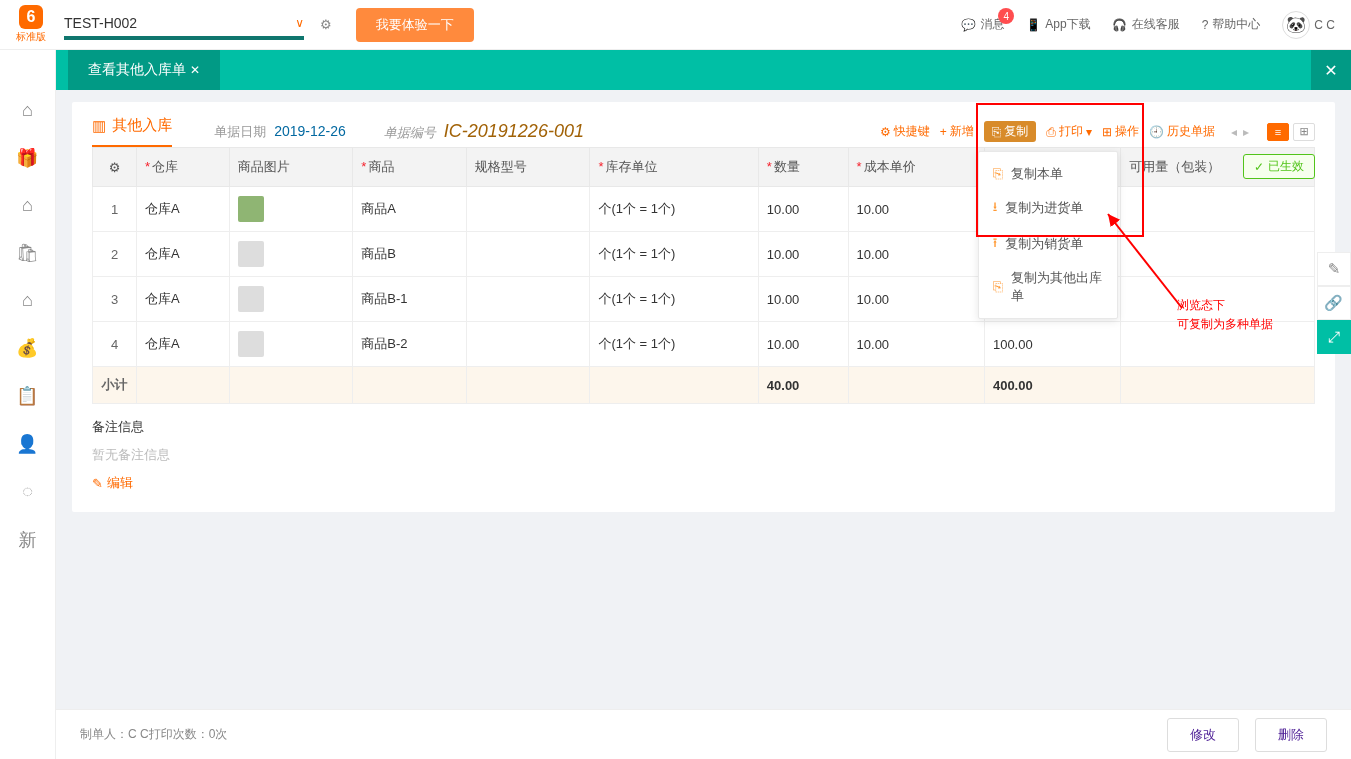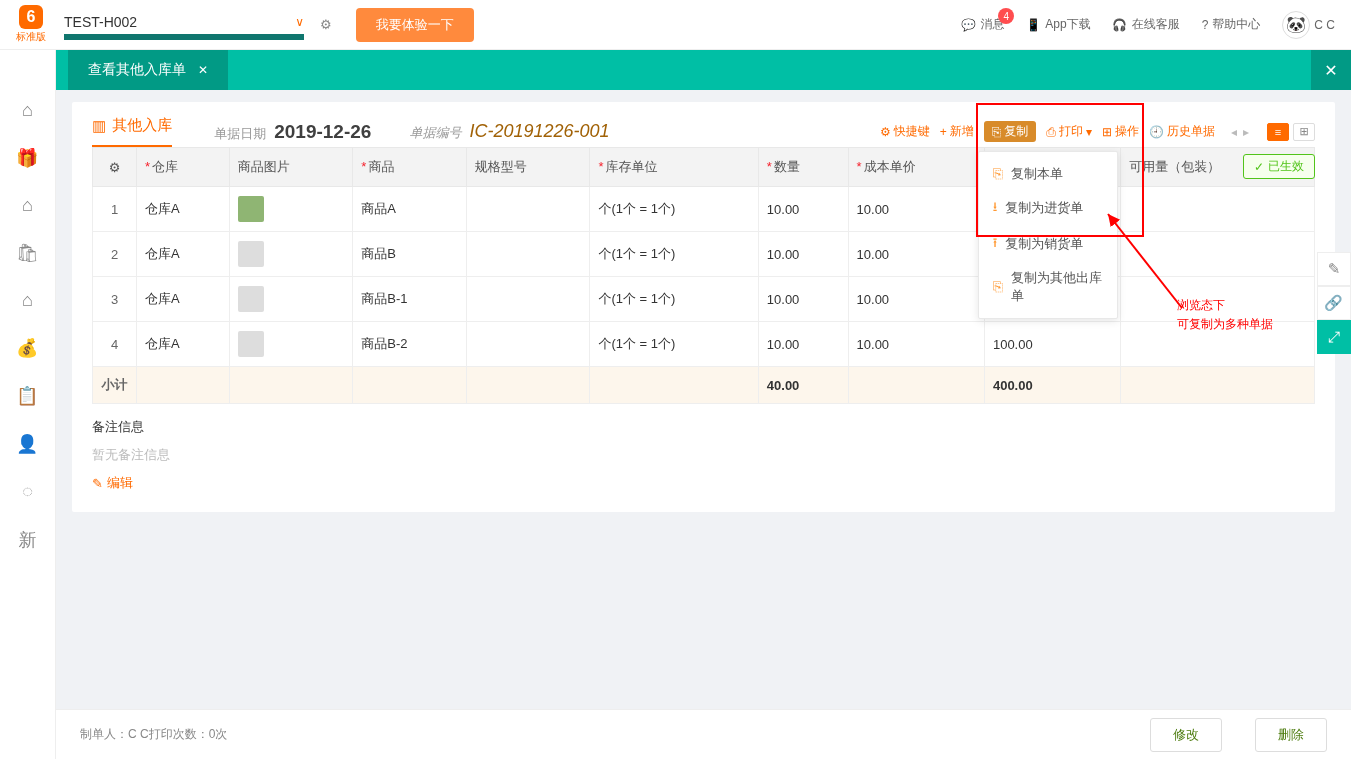--- a/index.html
+++ b/index.html
@@ -2,42 +2,42 @@
 <html><head>
 <meta charset="utf-8">
 <style>
 * { margin: 0; padding: 0; box-sizing: border-box; font-family: "Microsoft YaHei", Arial, sans-serif; }
 body { background: #f0f2f5; font-size: 13px; color: #333; overflow: hidden; }
 .app { display: flex; flex-direction: column; width: 1351px; height: 759px; }
 .topbar { height: 50px; background: #fff; display: flex; align-items: center; padding: 0 16px; border-bottom: 1px solid #eee; }
 .logo-box { display: flex; flex-direction: column; align-items: center; margin-right: 18px; }
 .logo-icon { width: 24px; height: 24px; background: #ff6a00; border-radius: 6px; display: flex; align-items: center; justify-content: center; color: #fff; font-weight: bold; font-size: 16px; }
 .logo-text { font-size: 10px; color: #ff6a00; margin-top: 1px; }
-.org-select { width: 240px; height: 30px; border-bottom: 6px solid #0f766e; display: flex; align-items: center; justify-content: space-between; color: #333; font-size: 14px; }
+.org-select { width: 240px; height: 30px; border-bottom: 4px solid #0f766e; display: flex; align-items: center; justify-content: space-between; color: #333; font-size: 14px; }
 .org-select .chev { color: #ff6a00; font-size: 12px; }
 .gear-top { margin-left: 16px; color: #888; cursor: pointer; }
 .trial-btn { margin-left: 24px; background: #ff8a3d; color: #fff; padding: 8px 20px; border-radius: 4px; cursor: pointer; font-size: 13px; }
 .top-right { margin-left: auto; display: flex; align-items: center; gap: 22px; color: #666; font-size: 12px; }
 .top-right .itm { display: flex; align-items: center; gap: 4px; cursor: pointer; position: relative; }
 .badge { position: absolute; top: -8px; right: -10px; background: #ff4d4f; color: #fff; border-radius: 8px; min-width: 16px; height: 16px; font-size: 10px; display: flex; align-items: center; justify-content: center; padding: 0 4px; }
 .avatar { width: 28px; height: 28px; border-radius: 50%; background: #fff; border: 1px solid #ddd; display: flex; align-items: center; justify-content: center; font-size: 16px; }
 .tabbar { height: 40px; background: #00bfa5; display: flex; align-items: center; position: relative; }
-.tab { padding: 0 20px; height: 100%; display: flex; align-items: center; color: #fff; cursor: pointer; font-size: 14px; gap: 8px; }
+.tab { padding: 0 20px; height: 100%; display: flex; align-items: center; color: #fff; cursor: pointer; font-size: 14px; gap: 0; }
 .tab.active { background: #019a85; }
 .tab-close { font-size: 12px; margin-left: 4px; }
 .tab-close-x { position: absolute; right: 0; top: 0; width: 40px; height: 40px; background: #019a85; display: flex; align-items: center; justify-content: center; color: #fff; cursor: pointer; font-size: 16px; }
 .sidebar { position: absolute; left: 0; top: 50px; bottom: 0; width: 56px; background: #fff; border-right: 1px solid #eee; display: flex; flex-direction: column; align-items: center; padding-top: 50px; gap: 26px; z-index: 5; }
 .sidebar .sico { color: #888; font-size: 18px; cursor: pointer; }
 .content-wrap { margin-left: 56px; padding: 12px 16px 0 16px; flex: 1; overflow: hidden; position: relative; }
 .card { background: #fff; border-radius: 2px; padding: 14px 20px 20px 20px; position: relative; }
 .card-header { display: flex; align-items: center; gap: 12px; }
 .doc-tab { display: flex; align-items: center; gap: 6px; color: #ff6a00; font-size: 15px; font-weight: 500; padding-bottom: 10px; border-bottom: 2px solid #ff6a00; }
 .doc-tab .ico { color: #ff6a00; }
 .meta { margin-left: 30px; color: #999; font-size: 13px; display: flex; gap: 8px; align-items: baseline; }
-.meta .val { color: #404040; font-size: 19px; font-weight: bold; }
+.meta .val { color: #0369a1; font-size: 14px; }
 .meta2 { margin-left: 26px; color: #999; font-size: 13px; display: flex; gap: 8px; align-items: baseline; font-style: italic; }
 .meta2 .val { color: #a16207; font-size: 18px; }
 .toolbar { margin-left: auto; display: flex; align-items: center; gap: 10px; color: #666; font-size: 12px; }
 .tb-item { display: flex; align-items: center; gap: 3px; cursor: pointer; }
 .tb-item.orange { color: #ff6a00; }
 .tb-copy { background: #d88b2a; color: #fff; padding: 2px 8px; border-radius: 3px; display: flex; align-items: center; gap: 3px; }
 .tb-views { display: flex; gap: 4px; margin-left: 6px; }
 .vbtn { width: 22px; height: 18px; border: 1px solid #ddd; border-radius: 2px; display: flex; align-items: center; justify-content: center; font-size: 11px; color: #888; cursor: pointer; }
 .vbtn.active { background: #ff6a00; border-color: #ff6a00; color: #fff; }
 .nav-arrows { display: flex; gap: 2px; color: #bbb; margin-left: 4px; }
@@ -56,21 +56,21 @@
 tr.subtotal td { background: #fdf6ec; font-weight: bold; }
 .pimg { width: 26px; height: 26px; background: #8fb573; display: inline-block; border-radius: 2px; vertical-align: middle; }
 .pimg.gray { background: #ddd; }
 .remark-section { margin-top: 14px; font-size: 13px; }
 .remark-title { color: #333; margin-bottom: 10px; }
 .remark-empty { color: #bbb; margin-bottom: 10px; }
 .edit-link { color: #ff6a00; display: flex; align-items: center; gap: 4px; cursor: pointer; font-size: 13px; }
 .footer { position: absolute; bottom: 0; left: 56px; right: 0; height: 50px; background: #fff; border-top: 1px solid #eee; display: flex; align-items: center; padding: 0 24px; font-size: 12px; color: #888; }
 .footer .info { display: flex; }
 .footer-btns { margin-left: auto; display: flex; gap: 16px; }
-.fbtn { border: 1px solid #ddd; background: #fff; padding: 7px 22px; border-radius: 3px; cursor: pointer; font-size: 13px; color: #4d7c0f; margin-left: 17px; }
+.fbtn { border: 1px solid #ddd; background: #fff; padding: 7px 22px; border-radius: 3px; cursor: pointer; font-size: 13px; color: #4c1d95; }
 .dropdown { position: absolute; top: 30px; left: -6px; width: 140px; background: #fff; border: 1px solid #e8e8e8; box-shadow: 0 2px 8px rgba(0,0,0,.1); border-radius: 2px; padding: 6px 0; z-index: 20; }
 .dropdown-item { padding: 7px 14px; display: flex; align-items: center; gap: 8px; cursor: pointer; font-size: 13px; color: #555; }
 .dd-ico { color: #ff9933; font-size: 13px; }
 .copy-wrap { position: relative; }
 .highlight-box { position: absolute; top: 103px; left: 976px; width: 168px; height: 134px; border: 2px solid #ff0000; pointer-events: none; z-index: 30; }
 .annotation { position: absolute; top: 296px; left: 1177px; color: #ff0000; font-size: 12px; line-height: 1.6; pointer-events: none; z-index: 30; }
 .arrow-svg { position: absolute; top: 208px; left: 1102px; pointer-events: none; z-index: 30; }
 .right-dock { position: absolute; right: 0; top: 252px; display: flex; flex-direction: column; gap: 0; z-index: 10; }
 .dock-btn { width: 34px; height: 34px; background: #fff; border: 1px solid #eee; display: flex; align-items: center; justify-content: center; color: #888; cursor: pointer; font-size: 15px; }
 .dock-btn.teal { background: #00bfa5; color: #fff; border-color: #00bfa5; }

